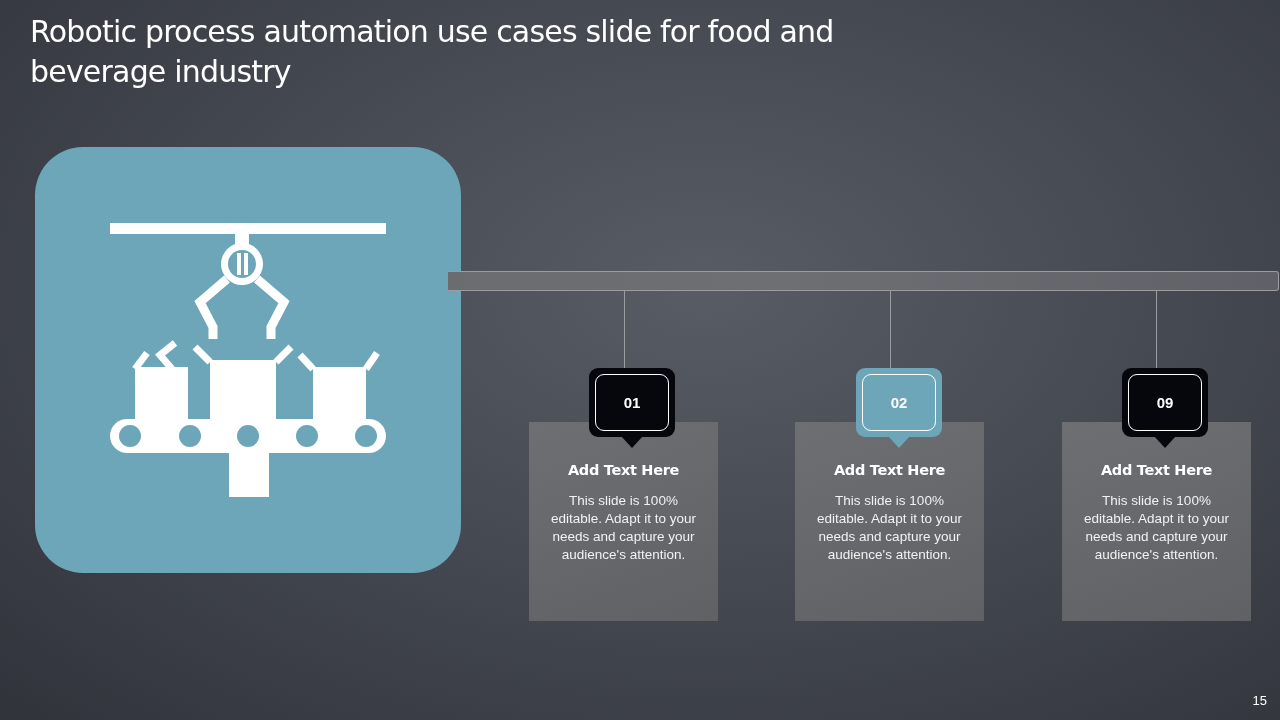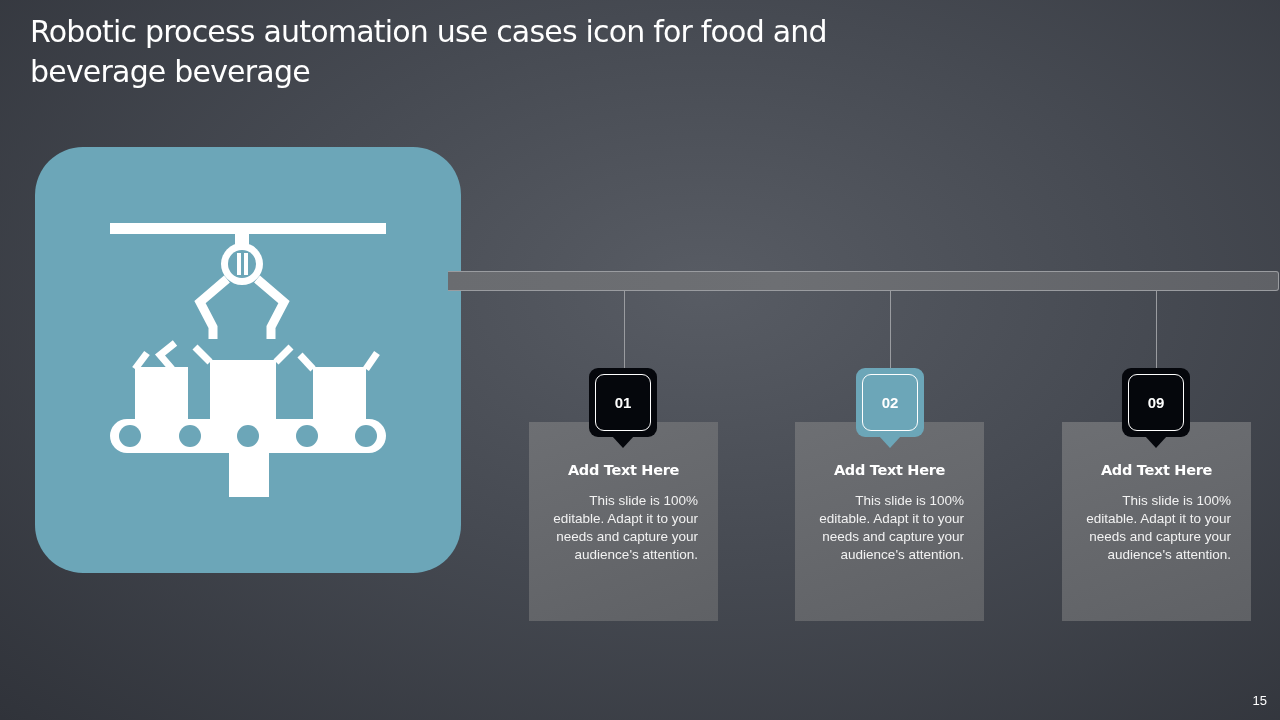--- a/index.html
+++ b/index.html
@@ -31,25 +31,25 @@
   .card {
     position: absolute; top: 422px; width: 189px; height: 199px;
     background: linear-gradient(160deg, #6d6f73 0%, #5f6165 100%);
   }
   .card-heading {
     position: absolute; left: 0; right: 0; top: 40px; text-align: center;
     font-family: "DejaVu Sans", sans-serif; font-weight: bold; font-size: 14.5px;
     letter-spacing: -0.3px; color: #ffffff;
   }
   .card-body {
-    position: absolute; left: 20px; right: 20px; top: 70px; text-align: right;
+    position: absolute; left: 20px; right: 20px; top: 70px; text-align: center;
     font-size: 13.5px; line-height: 18px; color: #f2f2f2;
   }
   .badge {
-    position: absolute; top: 368px; width: 68px; height: 69px;
+    position: absolute; top: 368px; width: 86px; height: 69px;
     border-radius: 9px;
   }
   .badge.dark { background: #05070c; }
   .badge.teal { background: #6ca6b8; }
   .badge-inner {
     position: absolute; left: 6px; top: 6px; right: 6px; bottom: 6px;
     border: 1.5px solid #ffffff; border-radius: 9px;
     display: flex; align-items: center; justify-content: center;
     font-weight: bold; font-size: 15px; color: #ffffff;
   }
@@ -59,21 +59,21 @@
   }
   .badge.dark .badge-tail { border-top: 12px solid #05070c; }
   .badge.teal .badge-tail { border-top: 12px solid #6ca6b8; }
   .page-num {
     position: absolute; right: 13px; top: 693px; font-size: 13px; color: #ffffff;
   }
 </style>
 </head>
 <body>
 
-<h1 class="title">Robotic process automation use cases icon for food and beverage beverage</h1>
+<h1 class="title">Robotic process automation use cases slide for food and beverage industry</h1>
 
 <div class="icon-box">
   <svg width="426" height="426" viewBox="0 0 426 426">
     <g fill="#ffffff" stroke="none">
 
       <rect x="75" y="76" width="276" height="11"></rect>
 
       <rect x="200" y="86" width="14" height="14"></rect>
 
       <circle cx="207" cy="117" r="21"></circle>

